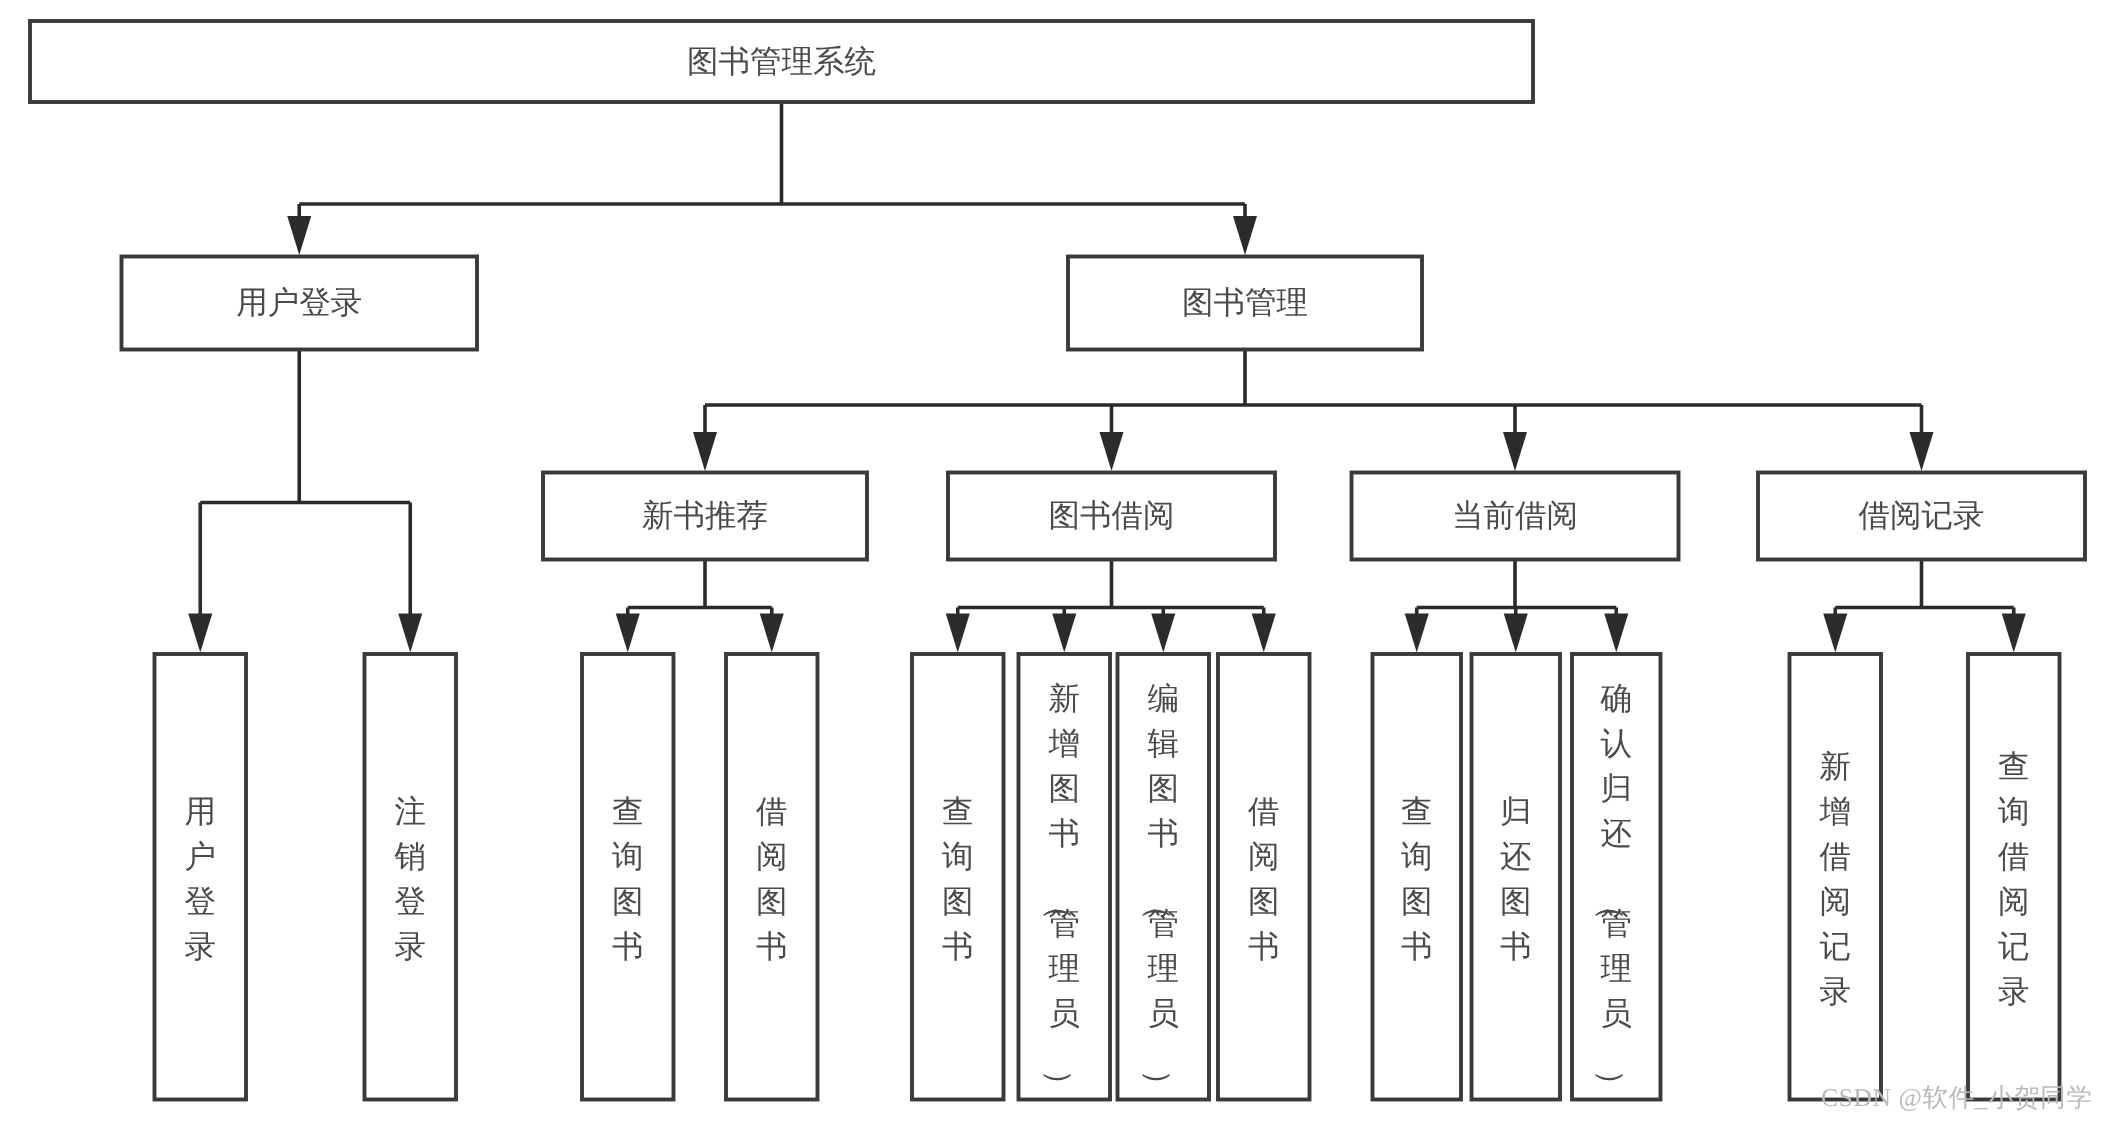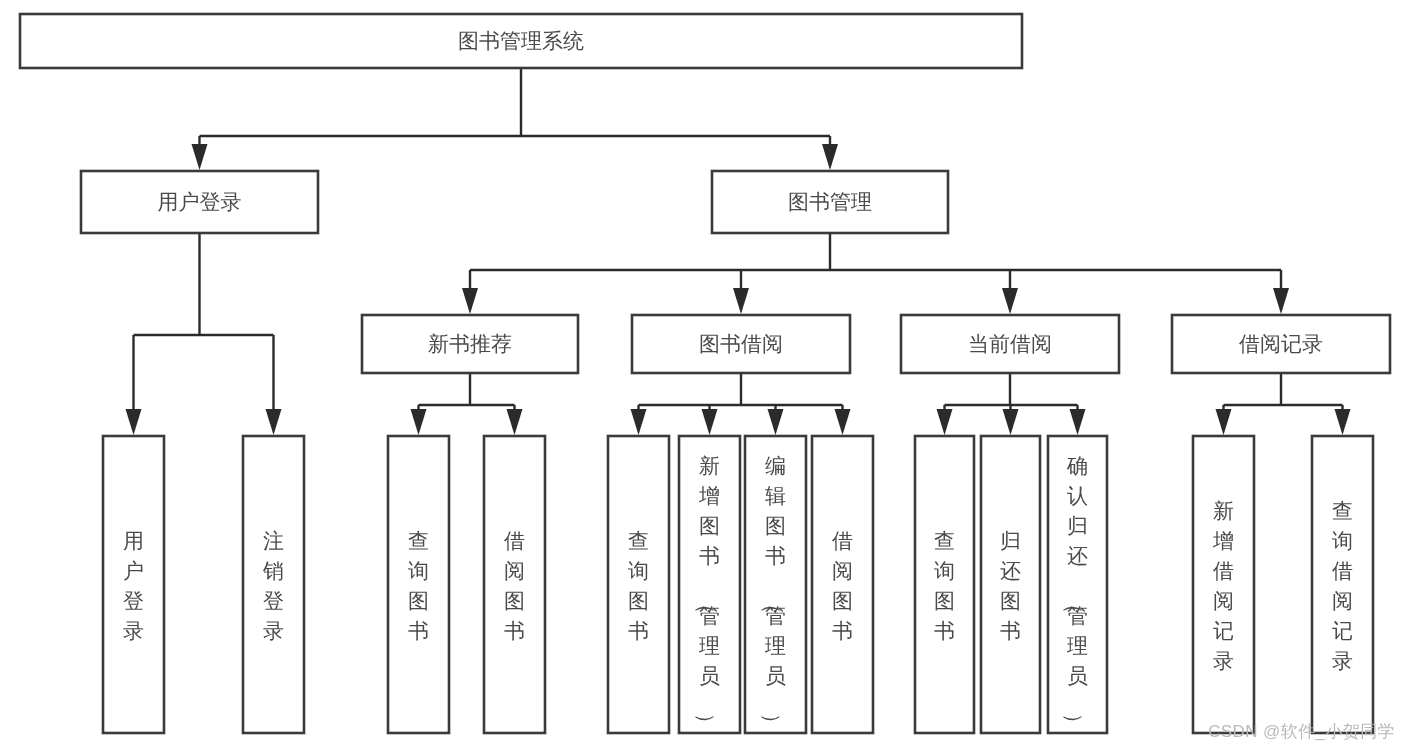--- a/index.html
+++ b/index.html
@@ -47,21 +47,21 @@
   .node-label-vertical {
     font-family: "DejaVu Sans", "Liberation Sans", sans-serif;
     font-size: 21px;
     fill: #4a4a4a;
     text-anchor: middle;
   }
   .watermark {
     position: absolute;
     right: 10px;
     bottom: 4px;
-    font-family: Liberation Sans, sans-serif;
+    font-family: Liberation Serif, serif;
     font-size: 17px;
     color: #b9b9b9;
     letter-spacing: 0.4px;
     white-space: nowrap;
     pointer-events: none;
   }
 </style>
 </head>
 <body>
 

